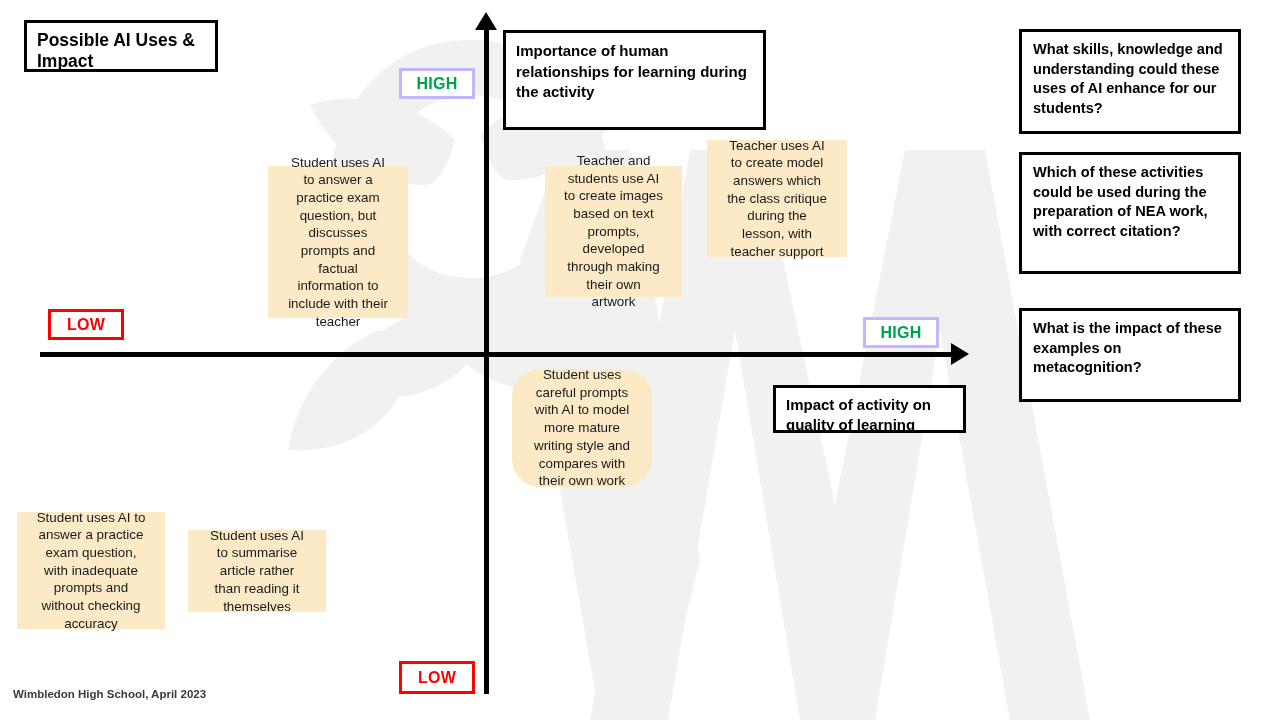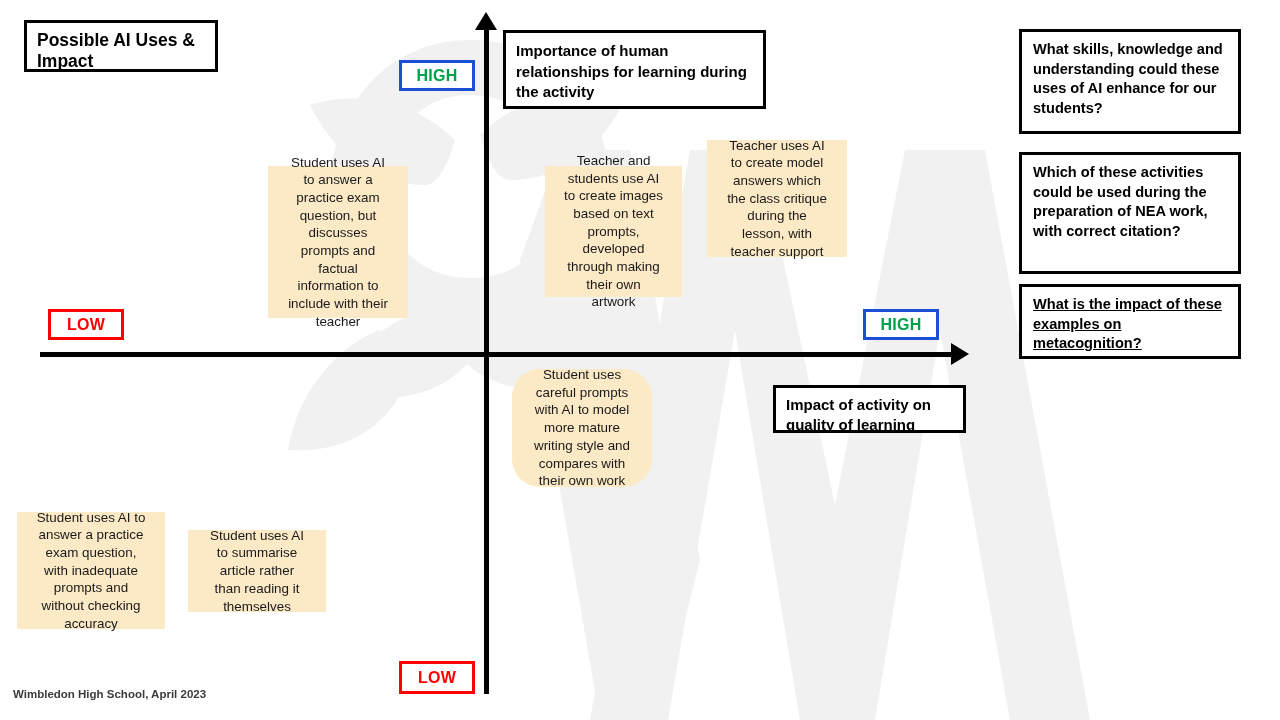--- a/index.html
+++ b/index.html
@@ -75,21 +75,21 @@
   }
   #title-box {
     left: 24px; top: 20px;
     width: 194px; height: 52px;
     padding: 7px 10px;
     font-size: 17.5px;
     line-height: 1.22;
   }
   #y-axis-title {
     left: 503px; top: 30px;
-    width: 263px; height: 79px;
+    width: 263px; height: 100px;
     padding: 8px 10px;
     font-size: 15px;
     line-height: 1.38;
   }
   #x-axis-title {
     left: 773px; top: 385px;
     width: 193px; height: 48px;
     padding: 7px 10px;
     font-size: 15px;
     line-height: 1.35;
@@ -102,38 +102,39 @@
     border: 3px solid #000000;
     padding: 8px 11px;
     font-size: 14.6px;
     font-weight: bold;
     line-height: 1.34;
     color: #000000;
     z-index: 5;
   }
   #question-1 { left: 1019px; top: 29px;  width: 222px; height: 105px; }
   #question-2 { left: 1019px; top: 152px; width: 222px; height: 122px; }
-  #question-3 { left: 1019px; top: 284px; width: 222px; height: 75px; text-decoration: underline; }
+  #question-3 { left: 1019px; top: 308px; width: 222px; height: 94px; }
 
   
   .scale-marker {
     position: absolute;
     box-sizing: border-box;
     background: #ffffff;
     display: flex;
     align-items: center;
     justify-content: center;
     font-size: 16px;
     font-weight: bold;
     letter-spacing: 0.2px;
     z-index: 4;
   }
   .scale-marker.high {
-    border: 3px solid #1d4ed8;
+    border: 3px solid #c4b5fd;
     color: #00A14B;
+    margin-top: 8px;
   }
   .scale-marker.low {
     border: 3px solid #FF0000;
     color: #FF0000;
   }
   #marker-top    { left: 399px; top: 60px;  width: 76px; height: 31px; }
   #marker-bottom { left: 399px; top: 661px; width: 76px; height: 33px; }
   #marker-left   { left: 48px;  top: 309px; width: 76px; height: 31px; }
   #marker-right  { left: 863px; top: 309px; width: 76px; height: 31px; }
 

